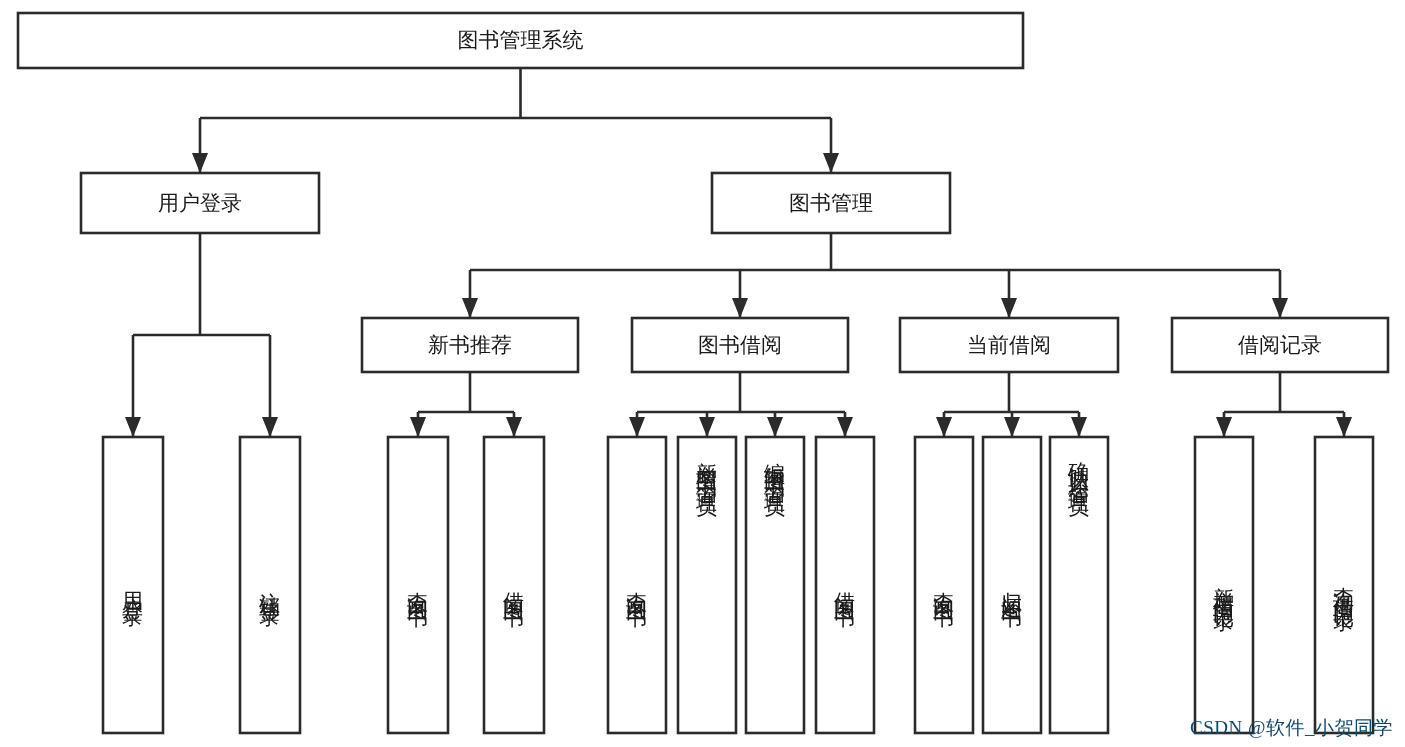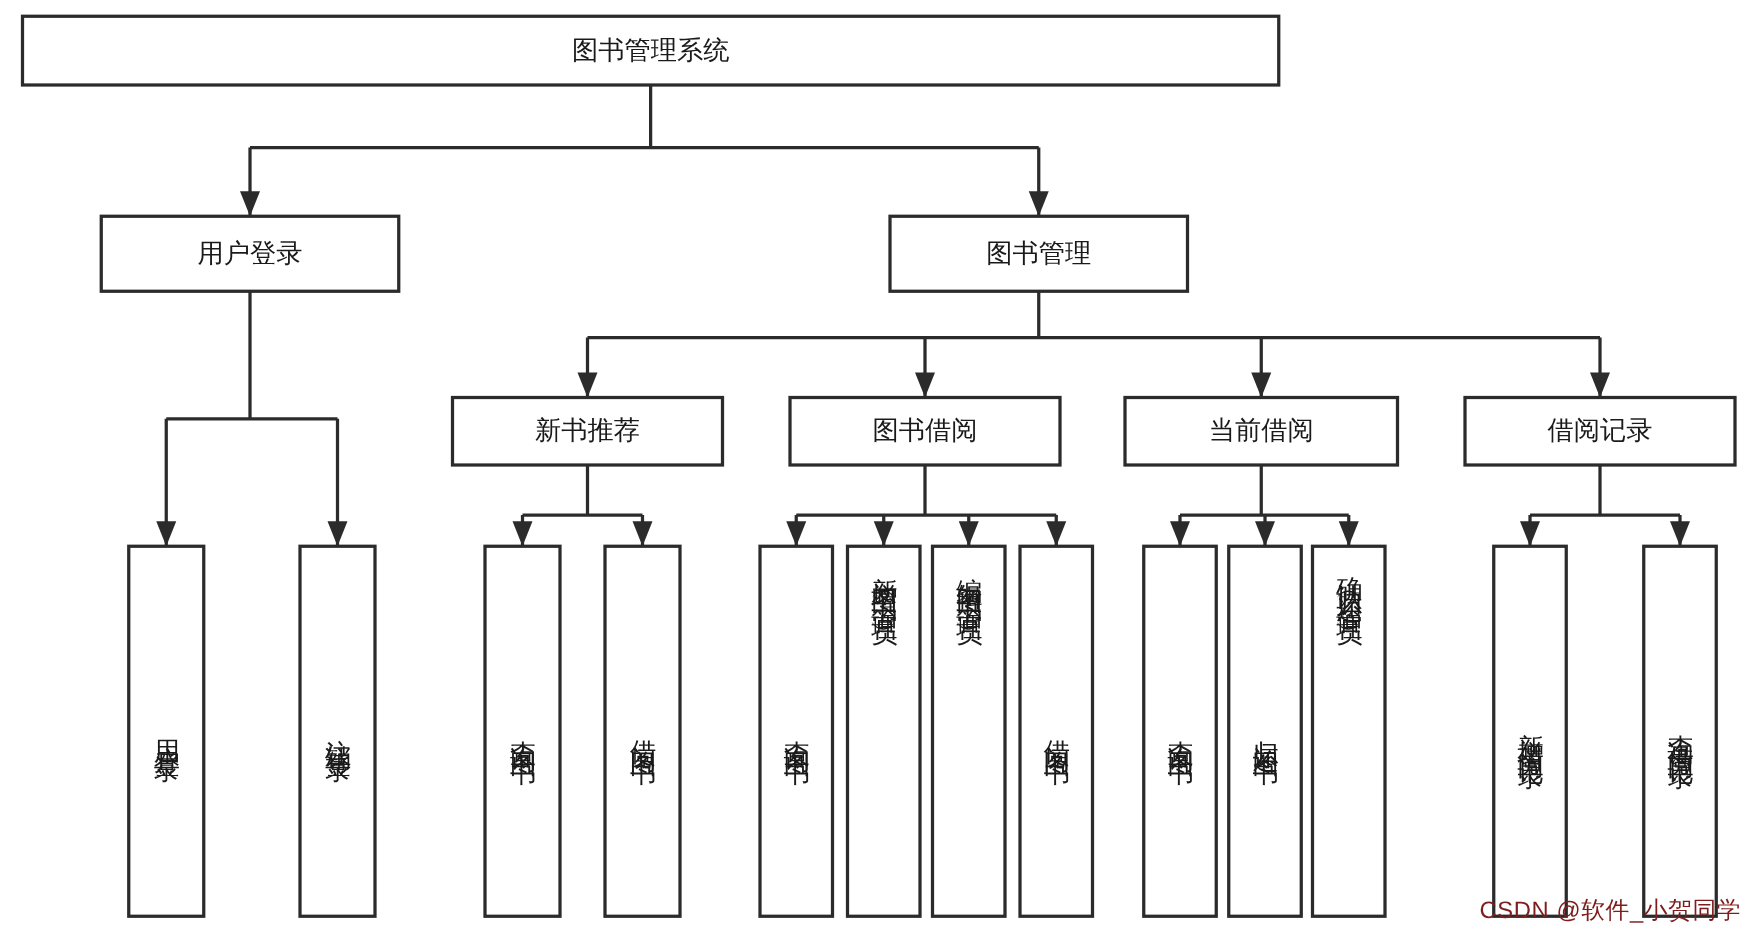--- a/index.html
+++ b/index.html
@@ -67,23 +67,23 @@
     font-size: 21px;
     line-height: 1;
     color: #1a1a1a;
     letter-spacing: 5px;
     white-space: nowrap;
   }
   .watermark {
     position: absolute;
     right: 12px;
     bottom: 6px;
-    font-family: Liberation Sans, sans-serif;
+    font-family: Liberation Serif, serif;
     font-size: 19px;
-    color: #7f1d1d;
+    color: #0c4a6e;
     letter-spacing: 0.5px;
     white-space: nowrap;
   }
 </style>
 </head>
 <body>
 
 <div id="diagram-root">
   <svg class="diagram" id="diagram-svg" viewBox="0 0 1405 747">
       <g>

